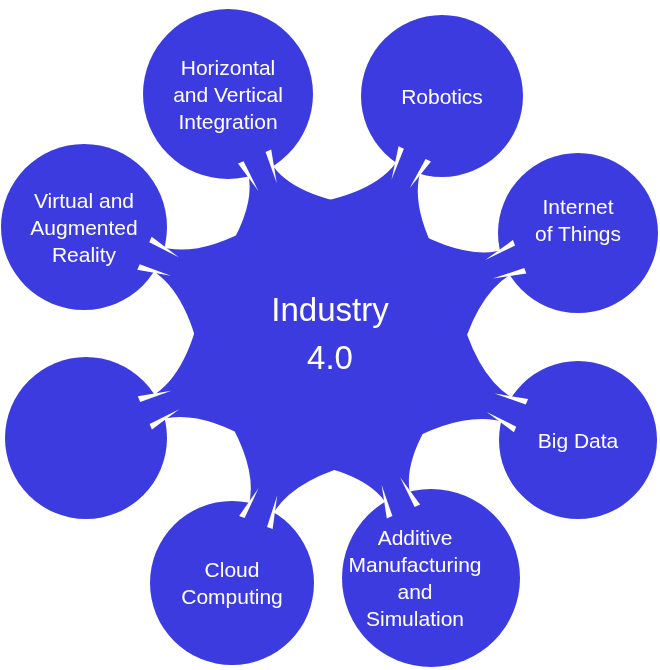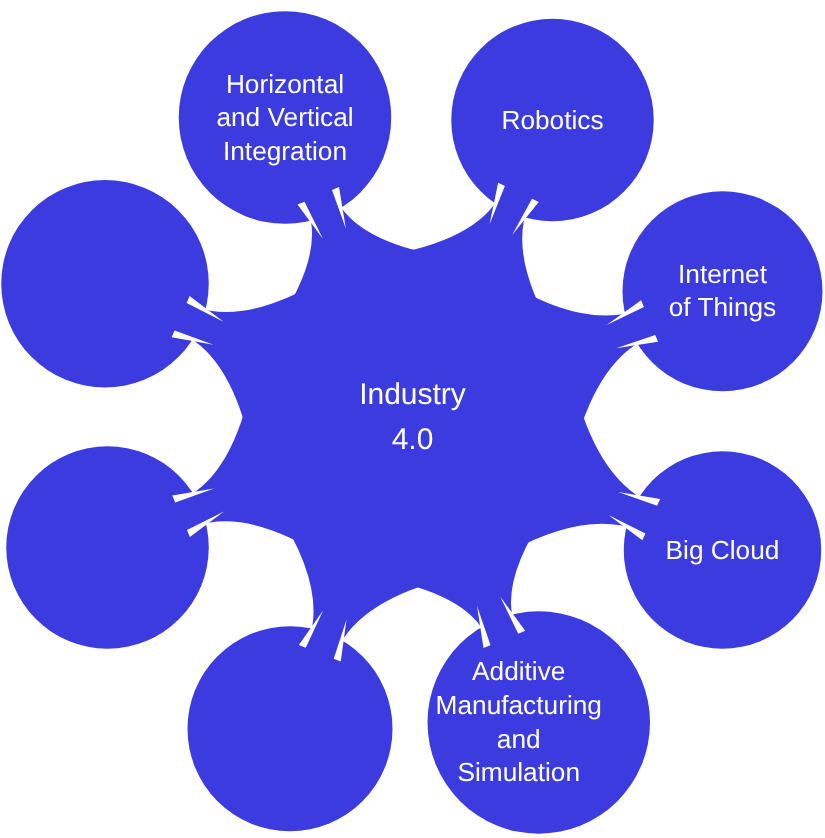--- a/index.html
+++ b/index.html
@@ -6,24 +6,24 @@
   .stage{
     position:relative;width:660px;height:670px;overflow:hidden;
     font-family:"Liberation Sans",sans-serif;
   }
   .stage svg{position:absolute;left:0;top:0}
   .node-label{
     position:absolute;display:flex;align-items:center;justify-content:center;
     text-align:center;white-space:pre-line;color:#fff;
     font-size:21px;line-height:27px;pointer-events:none;
   }
-  .pos-center{left:222px;top:272px;width:216px;height:124px;font-size:24px;line-height:36px}
+  .pos-center{left:222px;top:272px;width:216px;height:124px;font-size:33px;line-height:48px}
   .pos-hvi{left:143px;top:9px;width:170px;height:170px}
   .pos-robotics{left:361px;top:15px;width:162px;height:162px}
-  .pos-iot{left:498px;top:153px;width:160px;height:160px}
+  .pos-iot{left:498px;top:140px;width:160px;height:160px}
   .pos-bigdata{left:499px;top:361px;width:158px;height:158px}
   .pos-ams{left:326px;top:489px;width:178px;height:178px}
   .pos-cloud{left:150px;top:501px;width:164px;height:164px}
   .pos-cyber{left:5px;top:357px;width:162px;height:162px}
   .pos-var{left:1px;top:144px;width:166px;height:166px}
 </style>
 </head>
 <body>
 
 <div class="stage" style="color: rgb(255, 255, 255);">
@@ -64,18 +64,23 @@
     </svg>
 
   <div class="node-label pos-center">Industry
 4.0</div>
   <div class="node-label pos-hvi">Horizontal
 and Vertical
 Integration</div>
   <div class="node-label pos-robotics">Robotics</div>
   <div class="node-label pos-iot">Internet
 of Things</div>
-  <div class="node-label pos-bigdata">Big Cloud</div>
+  <div class="node-label pos-bigdata">Big Data</div>
   <div class="node-label pos-ams">Additive
 Manufacturing
 and
 Simulation</div>
+  <div class="node-label pos-cloud">Cloud
+Computing</div>
+  <div class="node-label pos-var">Virtual and
+Augmented
+Reality</div>
 </div>
 
 </body></html>

